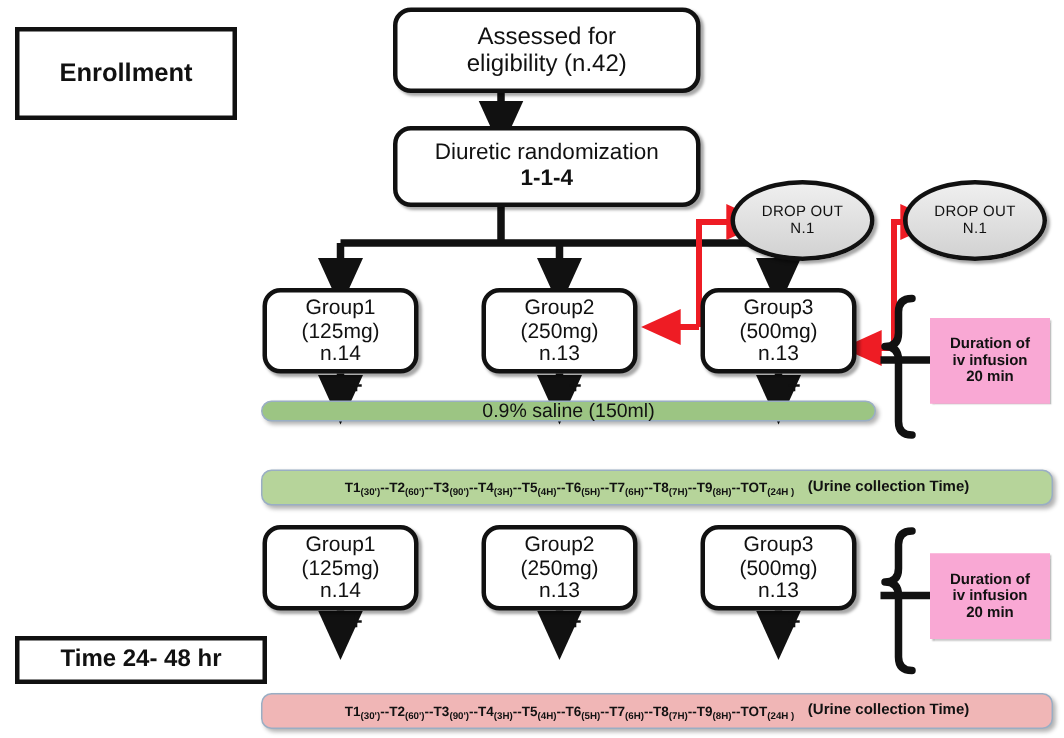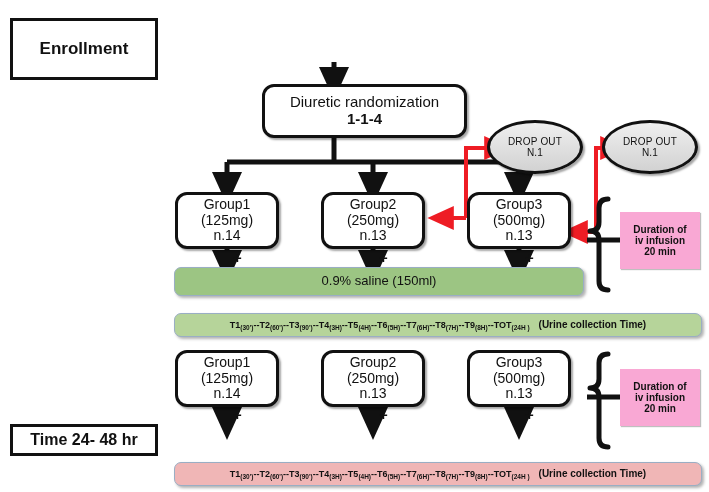--- a/index.html
+++ b/index.html
@@ -99,20 +99,24 @@
     <line x1="587" y1="240" x2="620" y2="240" stroke="#111" stroke-width="5"></line>
 
     <path d="M605,354 q-9,0 -9,9 L596,379 q0,9 -9,9 q9,0 9,9 L596,438 q0,9 9,9" transform="translate(3,0)" fill="none" stroke="#111" stroke-width="5" stroke-linecap="round" stroke-linejoin="round"></path>
     <line x1="587" y1="397" x2="620" y2="397" stroke="#111" stroke-width="5"></line>
   </svg>
 
   <div class="node sqbox" style="left:10px;top:18px;width:148px;height:62px;font-size:17px;">
     <span>Enrollment</span>
   </div>
 
+  <div class="node rbox stack" style="left:262px;top:5px;width:205px;height:57px;font-size:16px;">
+    <span class="l1">Assessed for</span>
+    <span class="l1">eligibility (n.42)</span>
+  </div>
 
   <div class="node rbox stack" style="left:262px;top:84px;width:205px;height:54px;font-size:15px;align-items:center;">
     <span class="l1">Diuretic randomization</span>
     <span class="l1" style="font-weight:bold;">1-1-4</span>
   </div>
 
   <div class="node ellipse stack" style="left:487px;top:120px;width:96px;height:54px;">
     <span>DROP OUT</span>
     <span>N.1</span>
   </div>
@@ -136,21 +140,21 @@
   <div class="plus" style="left:379px;top:250px;">+</div>
 
   <div class="node rbox stack" style="left:467px;top:192px;width:104px;height:57px;font-size:14px;">
     <span>Group3</span>
     <span>(500mg)</span>
     <span>n.13</span>
   </div>
   <div class="plus" style="left:525px;top:250px;">+</div>
 
 
-  <div class="node bar green" style="left:174px;top:267px;width:410px;height:29px;font-size:13px;">
+  <div class="node bar green" style="left:174px;top:267px;width:410px;height:14px;font-size:13px;">
     <span>0.9% saline (150ml)</span>
   </div>
 
   <div class="node thinbox stack" style="left:620px;top:212px;width:80px;height:57px;">
     <span>Duration of</span>
     <span>iv infusion</span>
     <span>20 min</span>
   </div>
 
   <div class="node bar greenlight" style="left:174px;top:313px;width:528px;height:24px;">
@@ -192,21 +196,21 @@
   </div>
   <div class="plus" style="left:379px;top:407px;">+</div>
 
   <div class="node rbox stack" style="left:467px;top:350px;width:104px;height:57px;font-size:14px;">
     <span>Group3</span>
     <span>(500mg)</span>
     <span>n.13</span>
   </div>
   <div class="plus" style="left:525px;top:407px;">+</div>
 
-  <div class="node sqbox" style="left:10px;top:424px;width:148px;height:32px;font-size:16px;">
+  <div class="node sqbox" style="left:10px;top:424px;width:168px;height:32px;font-size:16px;">
     <span>Time 24- 48 hr</span>
   </div>
 
 
   <div class="node thinbox stack" style="left:620px;top:369px;width:80px;height:57px;">
     <span>Duration of</span>
     <span>iv infusion</span>
     <span>20 min</span>
   </div>
 

